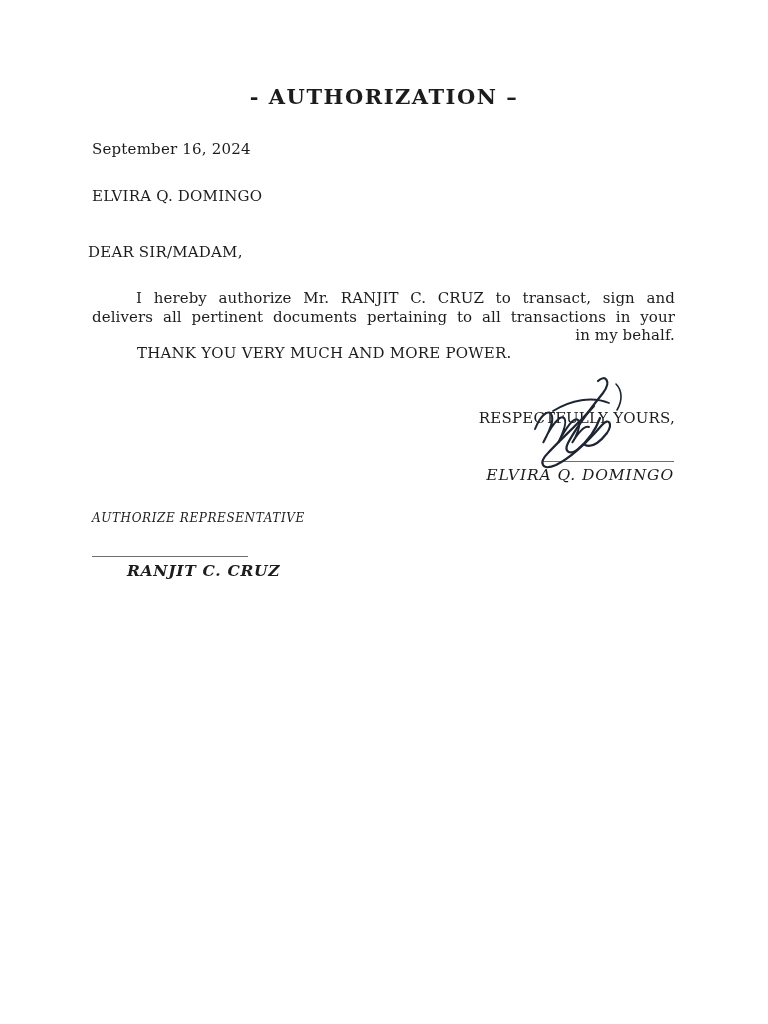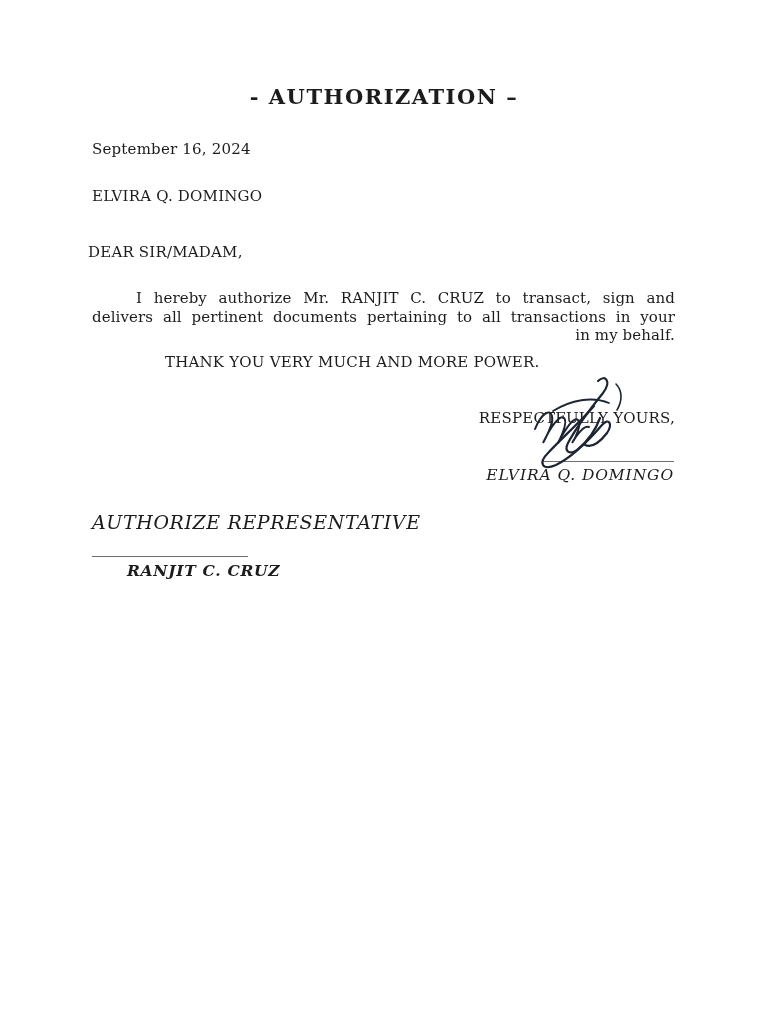--- a/index.html
+++ b/index.html
@@ -29,21 +29,21 @@
     position: absolute;
     top: 269px; left: 92px; width: 583px;
     font-size: 15px;
     line-height: 18.6px;
     letter-spacing: 0.1px;
     margin-top: 20px;
   }
   .body-par .bline { display: block; text-align: right; }
   .just { text-align: justify; text-align-last: justify; }
   .indent { text-indent: 44px; }
-  .thanks-line    { top: 353px; left: 137px; margin-left: 28px; }
+  .thanks-line    { top: 344px; left: 137px; }
   .closing-line   { top: 409px; right: 93px; }
   .sig-wrap {
     position: absolute;
     top: 376px; left: 523px;
     width: 116px; height: 96px;
     z-index: 3;
   }
   .sig-rule-1 {
     position: absolute;
     top: 461px; left: 543px; width: 131px;
@@ -51,21 +51,21 @@
   }
   .signatory-name {
     top: 466px; right: 94px;
     font-style: italic;
     font-size: 15.5px;
     letter-spacing: 0.9px;
   }
   .rep-label {
     top: 511px; left: 92px;
     font-style: italic;
-    font-size: 19px;
+    font-size: 12px;
     letter-spacing: 0.6px;
   }
   .sig-rule-2 {
     position: absolute;
     top: 556px; left: 92px; width: 156px;
     border-top: 1.5px solid #6e6e6e;
   }
   .rep-name {
     top: 561px; left: 127px;
     font-style: italic;

